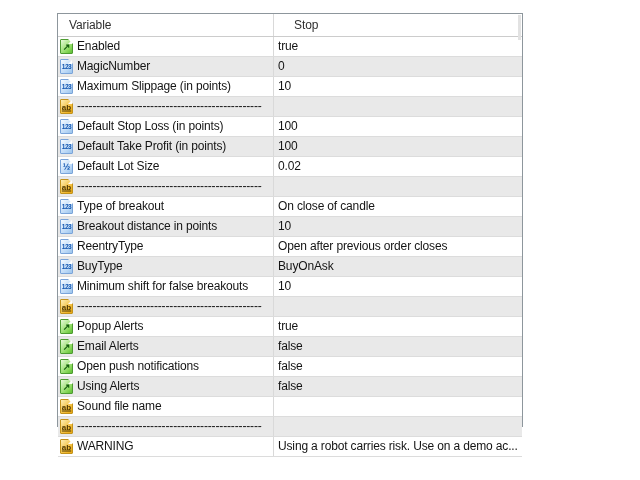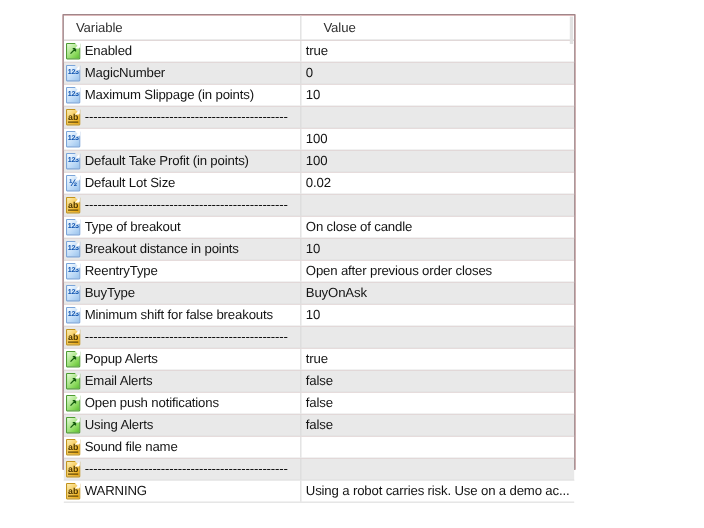--- a/index.html
+++ b/index.html
@@ -3,21 +3,21 @@
 <meta charset="utf-8">
 <style>
   html,body{margin:0;padding:0;}
   body{
     width:640px;height:480px;background:#ffffff;position:relative;
     font-family:"Liberation Sans", sans-serif;
     overflow:hidden;
   }
   .inputs-table{
     position:absolute;left:57px;top:13px;width:466px;height:414px;
-    box-sizing:border-box;border:1px solid #8d969c;background:#b91c1c;
+    box-sizing:border-box;border:1px solid #8d969c;background:#1d4ed8;
   }
   .header-row{
     display:flex;height:23px;box-sizing:border-box;
     border-bottom:1px solid #cccccc;background:#ffffff;
   }
   .hcell{
     font-size:12px;color:#303030;line-height:22px;letter-spacing:-0.1px;
     white-space:nowrap;overflow:hidden;box-sizing:border-box;
   }
   .hcell.var{width:216px;padding-left:11px;border-right:1px solid #d9d9d9;}
@@ -62,21 +62,21 @@
   .scroll-thumb{
     position:absolute;top:1px;right:1px;width:3px;height:25px;background:#e2e2e2;
   }
 </style>
 </head>
 <body>
 
 <div class="inputs-table">
   <div class="header-row">
     <div class="hcell var">Variable</div>
-    <div class="hcell val">Value</div>
+    <div class="hcell val">Stop</div>
   </div>
   <div class="rows" id="rows">
   <div class="row">
     <div class="cell var">
       <span class="pg bool">
             <span class="glyph">↗</span>
           </span>
       <span class="vtext">Enabled</span>
     </div>
     <div class="cell val">
@@ -118,20 +118,21 @@
     <div class="cell val">
       <span class="valtext"></span>
     </div>
   </div>
 
   <div class="row">
     <div class="cell var">
       <span class="pg int">
             <span class="glyph">123</span>
           </span>
+      <span class="vtext">Default Stop Loss (in points)</span>
     </div>
     <div class="cell val">
       <span class="valtext">100</span>
     </div>
   </div>
 
   <div class="row">
     <div class="cell var">
       <span class="pg int">
             <span class="glyph">123</span>

